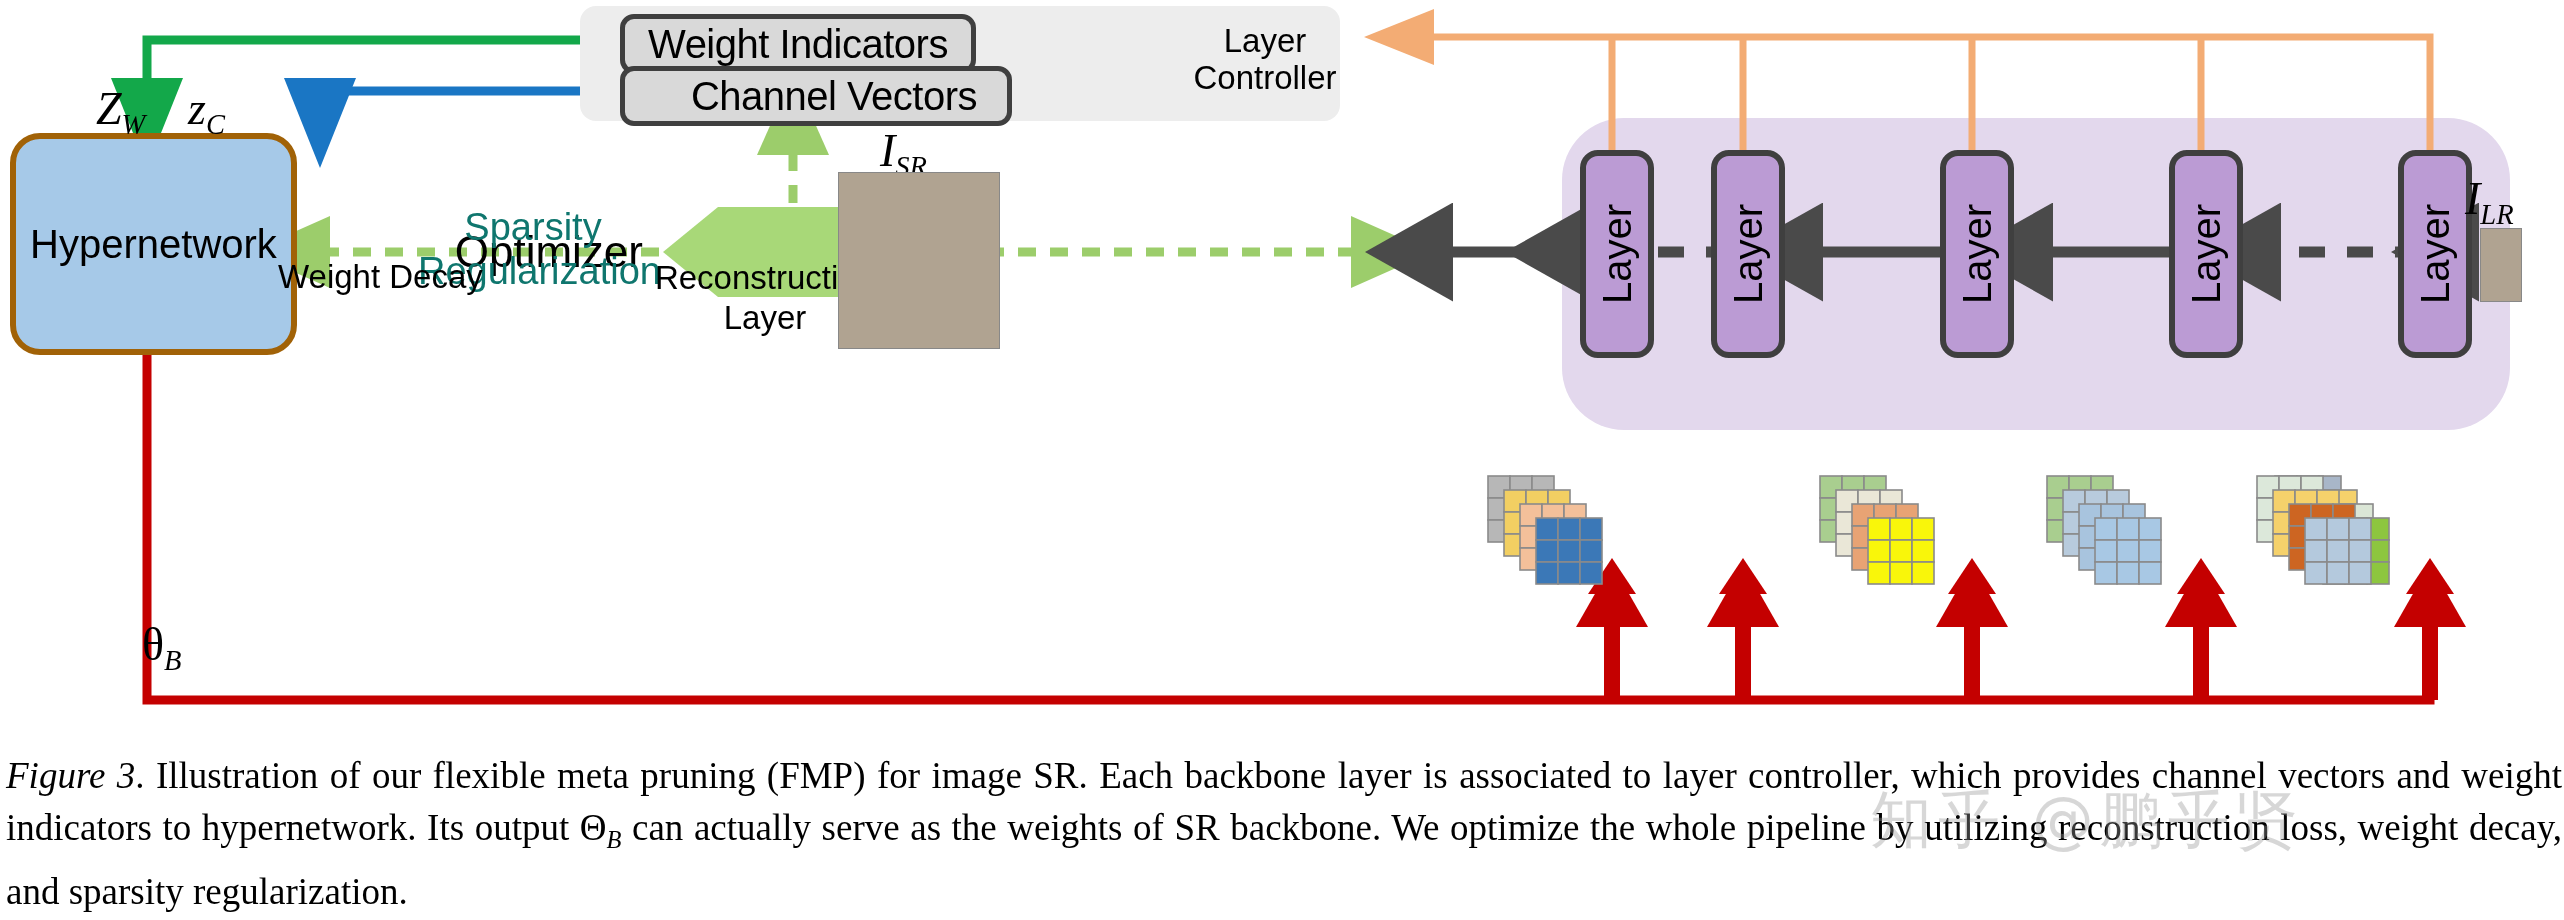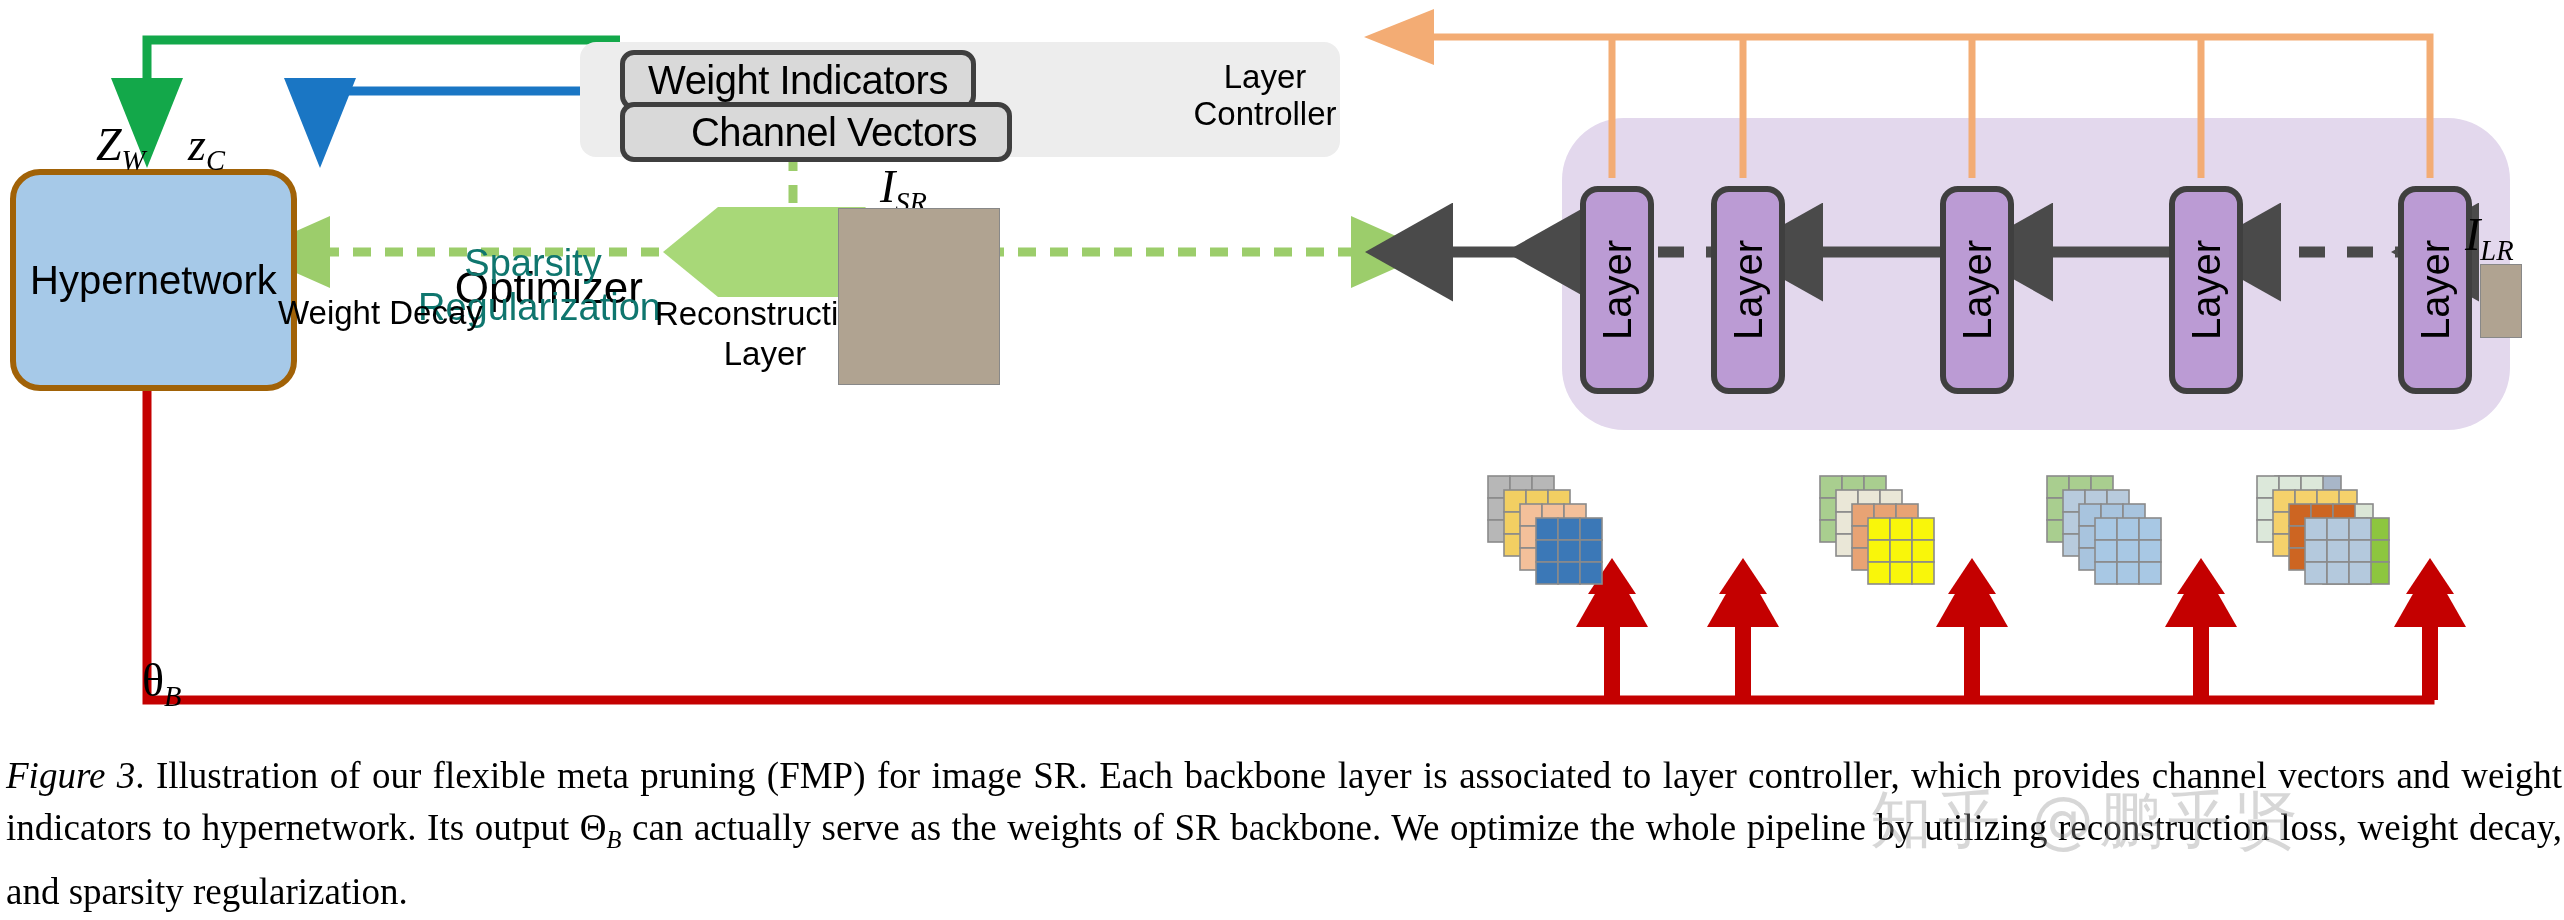--- a/index.html
+++ b/index.html
@@ -19,21 +19,21 @@
     left: 0; top: 0;
     width: 2564px;
     height: 920px;
   }
   svg#diagram {
     position: absolute;
     left: 0; top: 0;
     width: 2564px;
     height: 740px;
   }
-  .abs { position: absolute; margin-top: 36px; }
+  .abs { position: absolute; }
 
   
   .lc-panel {
     left: 580px; top: 6px; width: 760px; height: 115px;
     background: #ededed;
     border-radius: 16px;
   }
   .lc-inner-box {
     background: #d9d9d9;
     border: 5px solid #3f3f3f;

